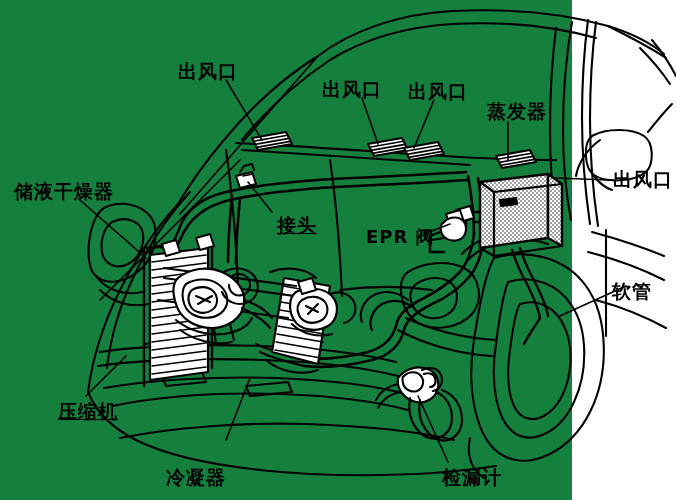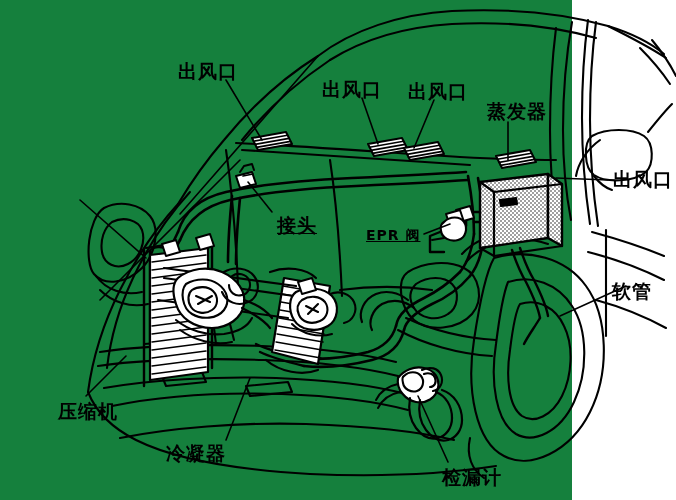--- a/index.html
+++ b/index.html
@@ -5,21 +5,21 @@
 <style>
   html,body{margin:0;padding:0;background:#fff;}
   body{width:676px;height:500px;overflow:hidden;
        font-family:"DejaVu Sans","Liberation Sans",sans-serif;}
   #stage{position:relative;width:572px;height:500px;background:#15803d;}
   #art{position:absolute;left:0;top:0;width:676px;height:500px;}
   .lbl{position:absolute;color:#000;font-weight:bold;white-space:nowrap;
        font-family:"DejaVu Sans","Liberation Sans",sans-serif;
        letter-spacing:1px;line-height:1;}
   .cn{font-size:19px;}
-  .epr{font-size:14px;text-decoration:underline;}
+  .epr{font-size:18px;}
 </style>
 </head>
 <body>
 
 <div id="stage">
 
   <svg id="art" viewBox="0 0 676 500">
     <defs>
       <pattern id="stipple" width="4" height="4" patternUnits="userSpaceOnUse">
         <rect width="4" height="4" fill="#fff"></rect>
@@ -286,26 +286,27 @@
   <div class="lbl cn" style="left:178px;top:62px;">出风口</div>
 
   <div class="lbl cn" style="left:322px;top:80px;">出风口</div>
 
   <div class="lbl cn" style="left:408px;top:82px;">出风口</div>
 
   <div class="lbl cn" style="left:487px;top:104px;font-family:Liberation Mono, monospace;">蒸发器</div>
 
   <div class="lbl cn" style="left:613px;top:170px;">出风口</div>
 
+  <div class="lbl cn" style="left:14px;top:182px;">储液干燥器</div>
 
   <div class="lbl cn" style="left:277px;top:216px;text-decoration:underline;">接头</div>
 
   <div class="lbl epr" style="left:366px;top:228px;">EPR 阀</div>
 
   <div class="lbl cn" style="left:612px;top:282px;">软管</div>
 
-  <div class="lbl cn" style="left:58px;top:402px;">压缩机</div>
-
-  <div class="lbl cn" style="left:166px;top:444px;">冷凝器</div>
+  <div class="lbl cn" style="left:58px;top:402px;text-decoration:underline;">压缩机</div>
+
+  <div class="lbl cn" style="left:166px;top:468px;">冷凝器</div>
 
   <div class="lbl cn" style="left:442px;top:468px;">检漏计</div>
 
 </div>
 
 </body></html>

